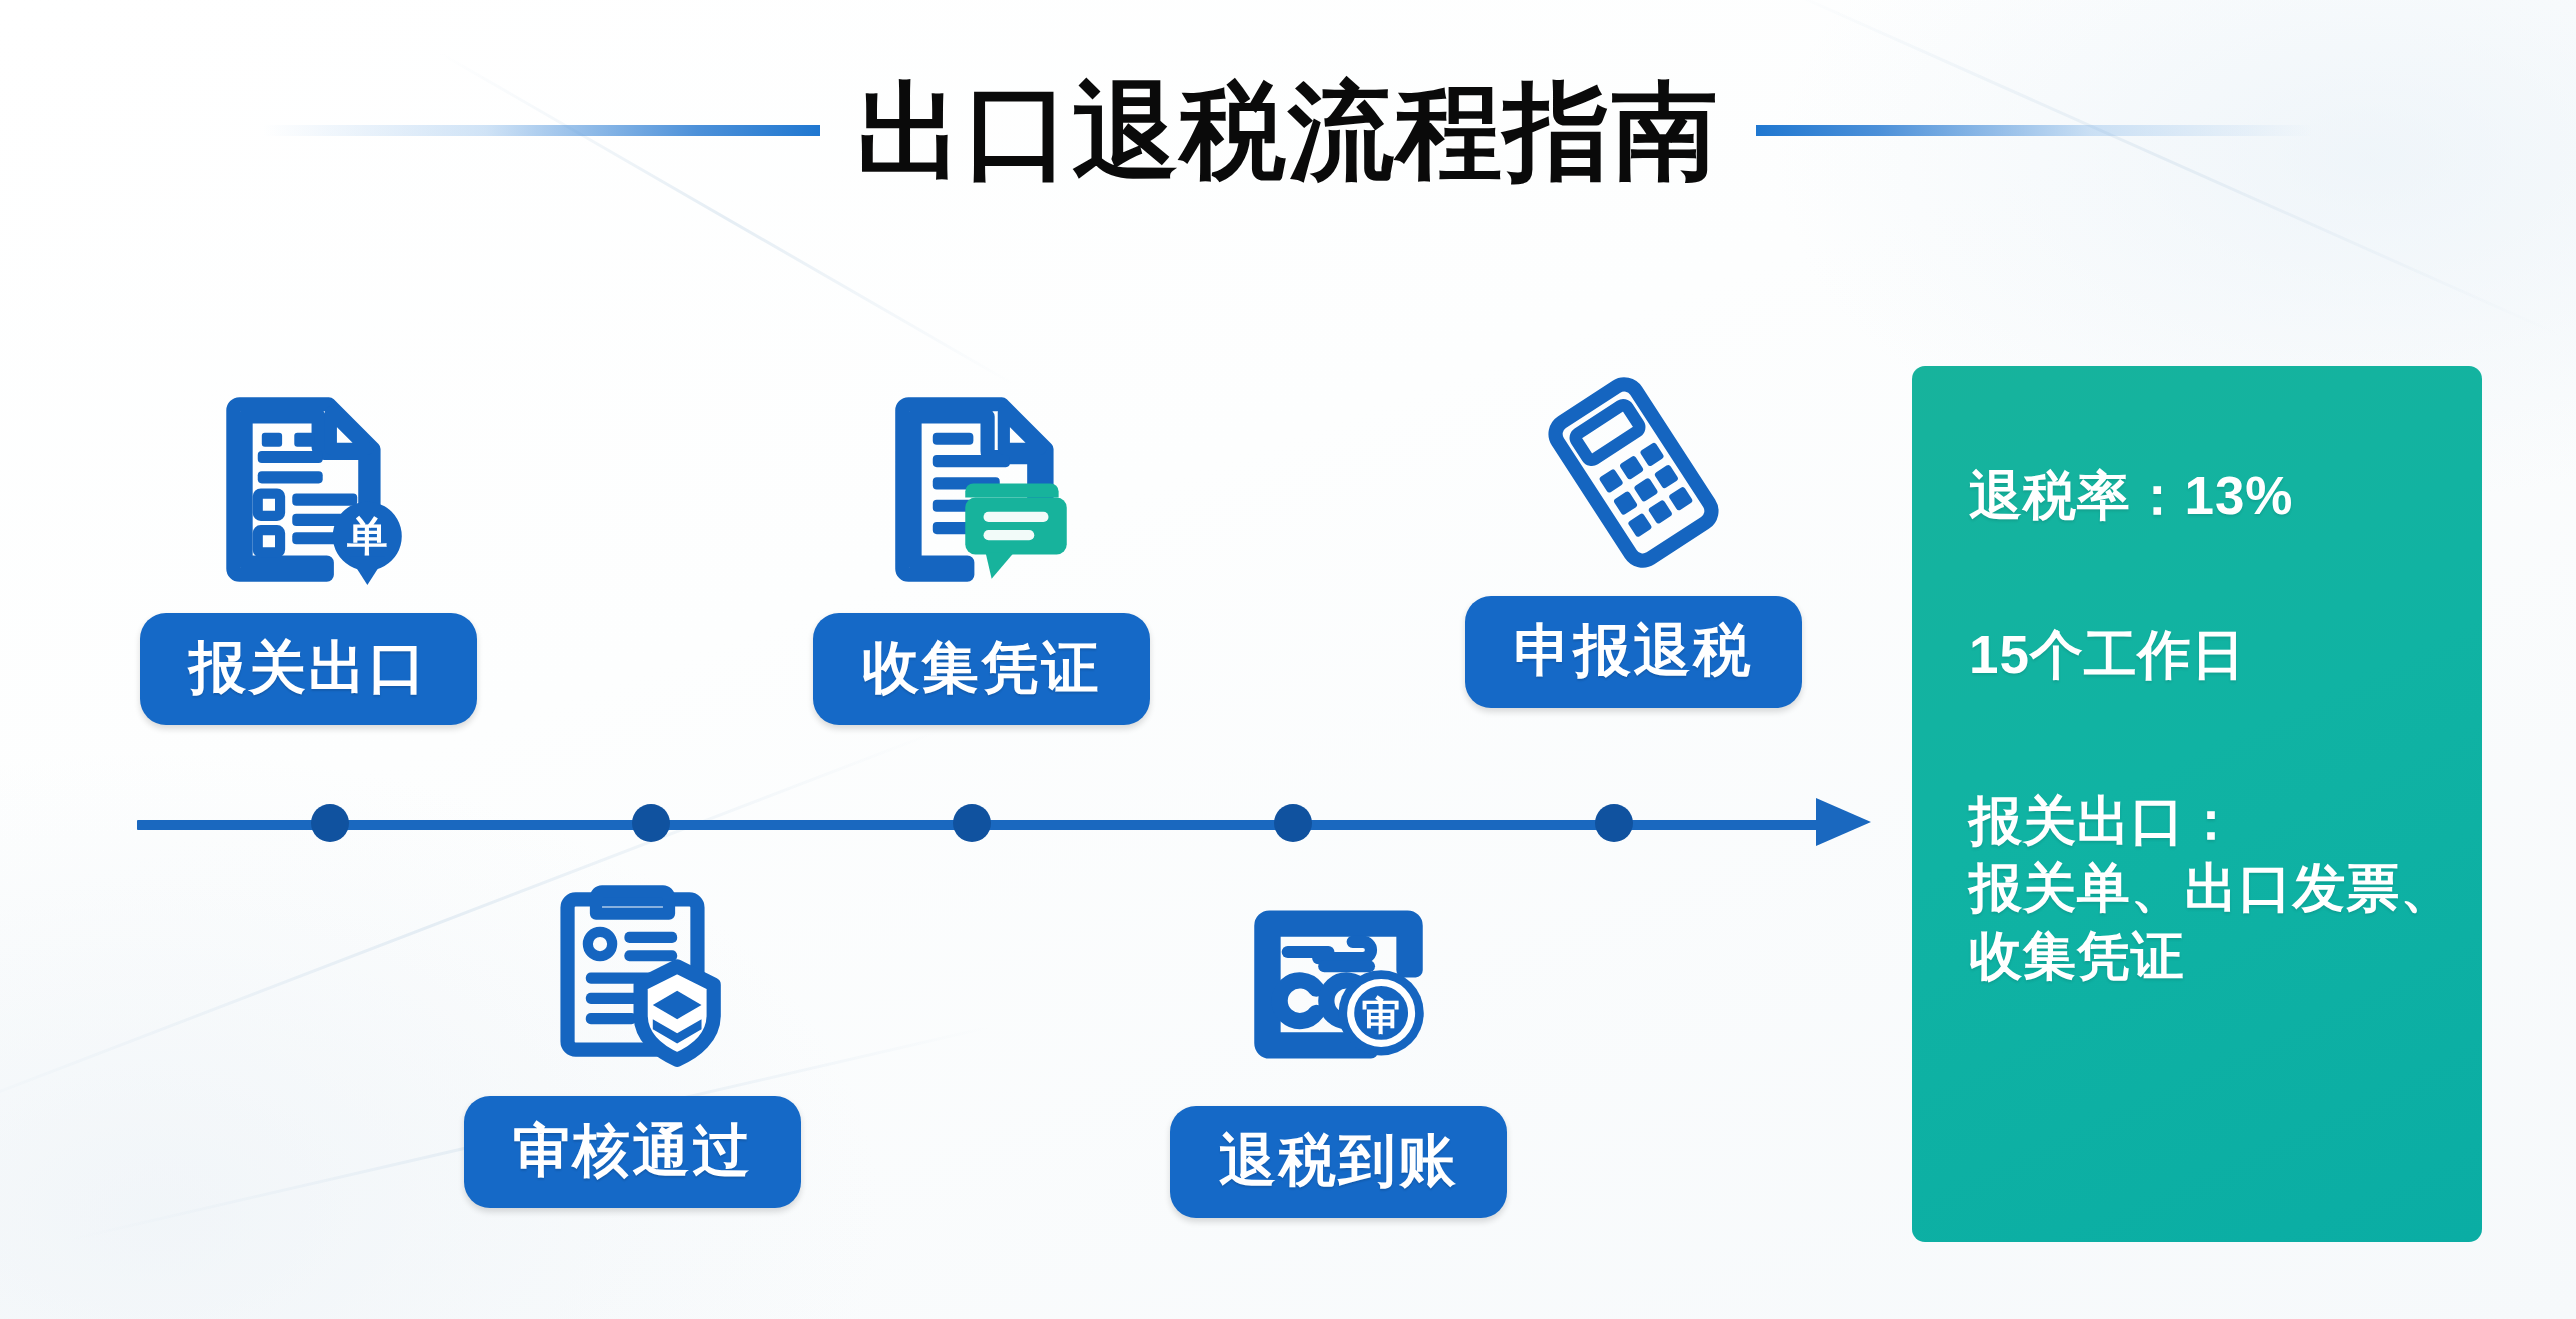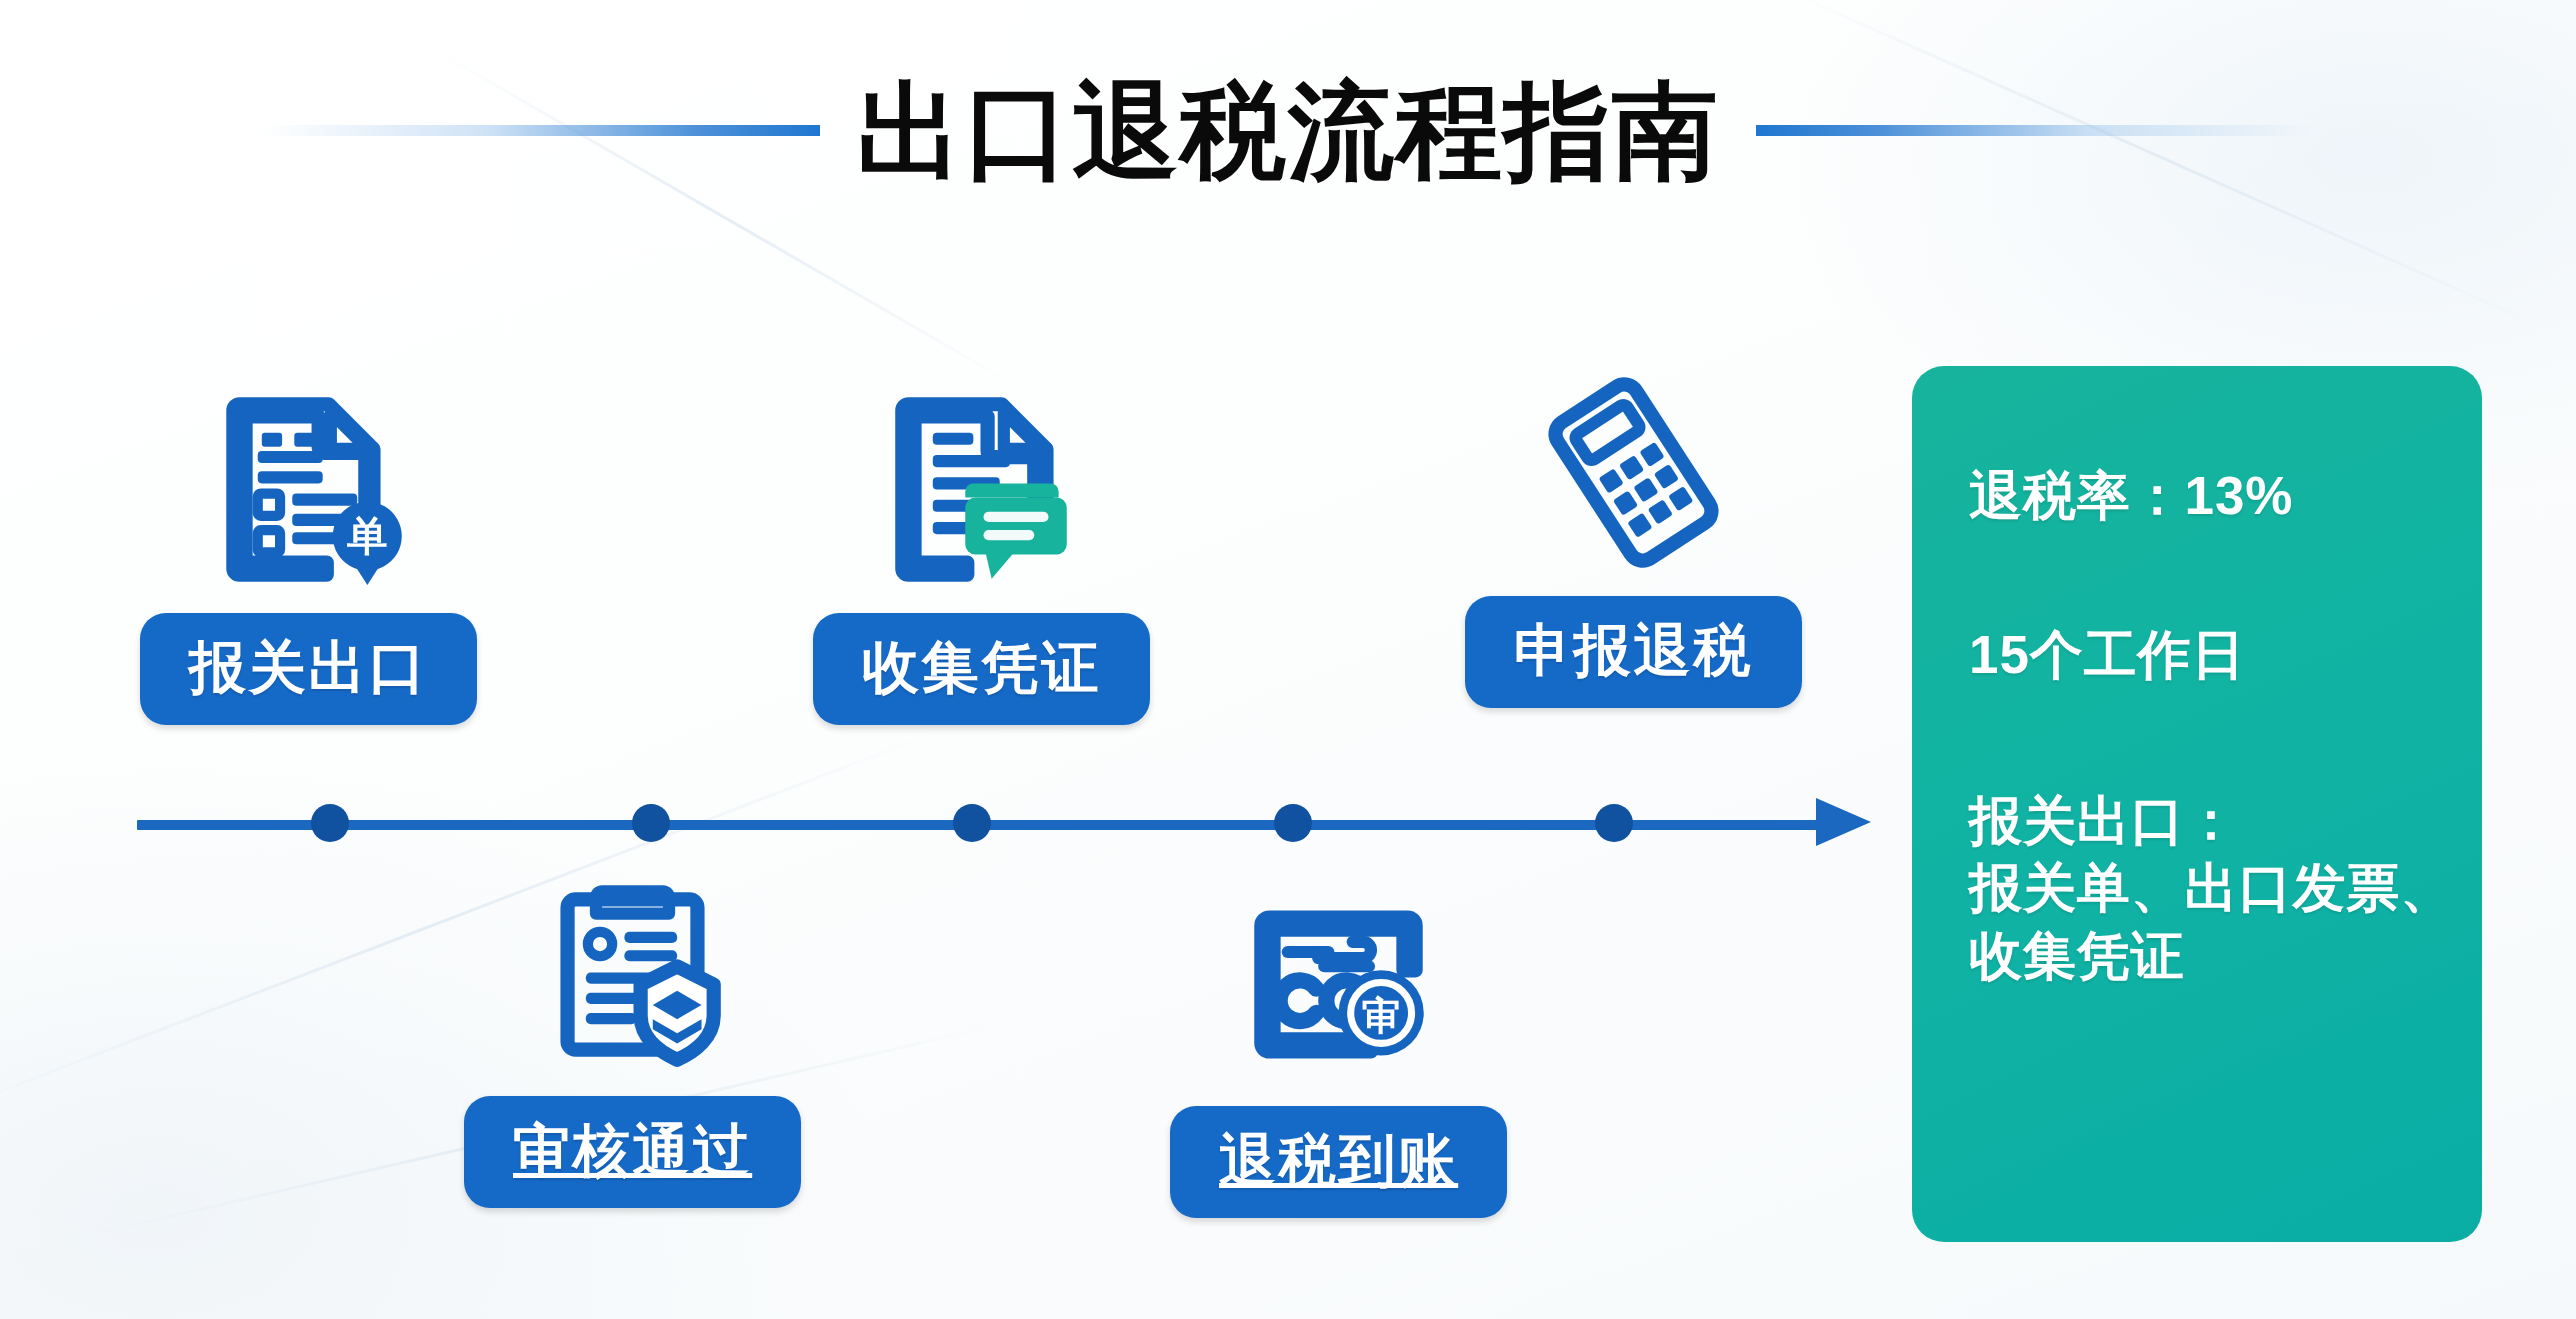--- a/index.html
+++ b/index.html
@@ -125,38 +125,38 @@
     font-weight: 800;
     letter-spacing: 2.8px;
     border-radius: 26px;
     padding: 25.5px 49px 29px 49px;
     white-space: nowrap;
     line-height: 1;
     box-shadow: 0 3.8px 6.6px rgba(0,0,0,0.14);
     text-shadow: 0 1.9px 1.9px rgba(0,0,0,0.12);
   }
   .step.below { flex-direction: column; }
-  .step.below .step-label { margin-top: 13.2px; text-decoration: underline; }
+  .step.below .step-label { margin-top: 13.2px; }
 
   
   #step-1 { left: 140px; top: 381px; }
   #step-2 { left: 813px; top: 381px; }
   #step-3 { left: 1465px; top: 364px; justify-content: space-between; }
   
   #step-4 { left: 464px; top: 866px; }
   #step-5 { left: 1170px; top: 876px; }
 
   
   #info-panel {
     position: absolute;
     left: 1912px;
     top: 366px;
     width: 570px;
     height: 876px;
-    border-radius: 32px;
+    border-radius: 13px;
     background: linear-gradient(155deg, #17b39c 0%, #10b3a3 45%, #0aada4 100%);
     box-sizing: border-box;
     padding: 96px 0 0 57px;
     color: #ffffff;
   }
   .info-block {
     font-size: 53px;
     font-weight: 700;
     line-height: 1.28;
     letter-spacing: 0.9px;

